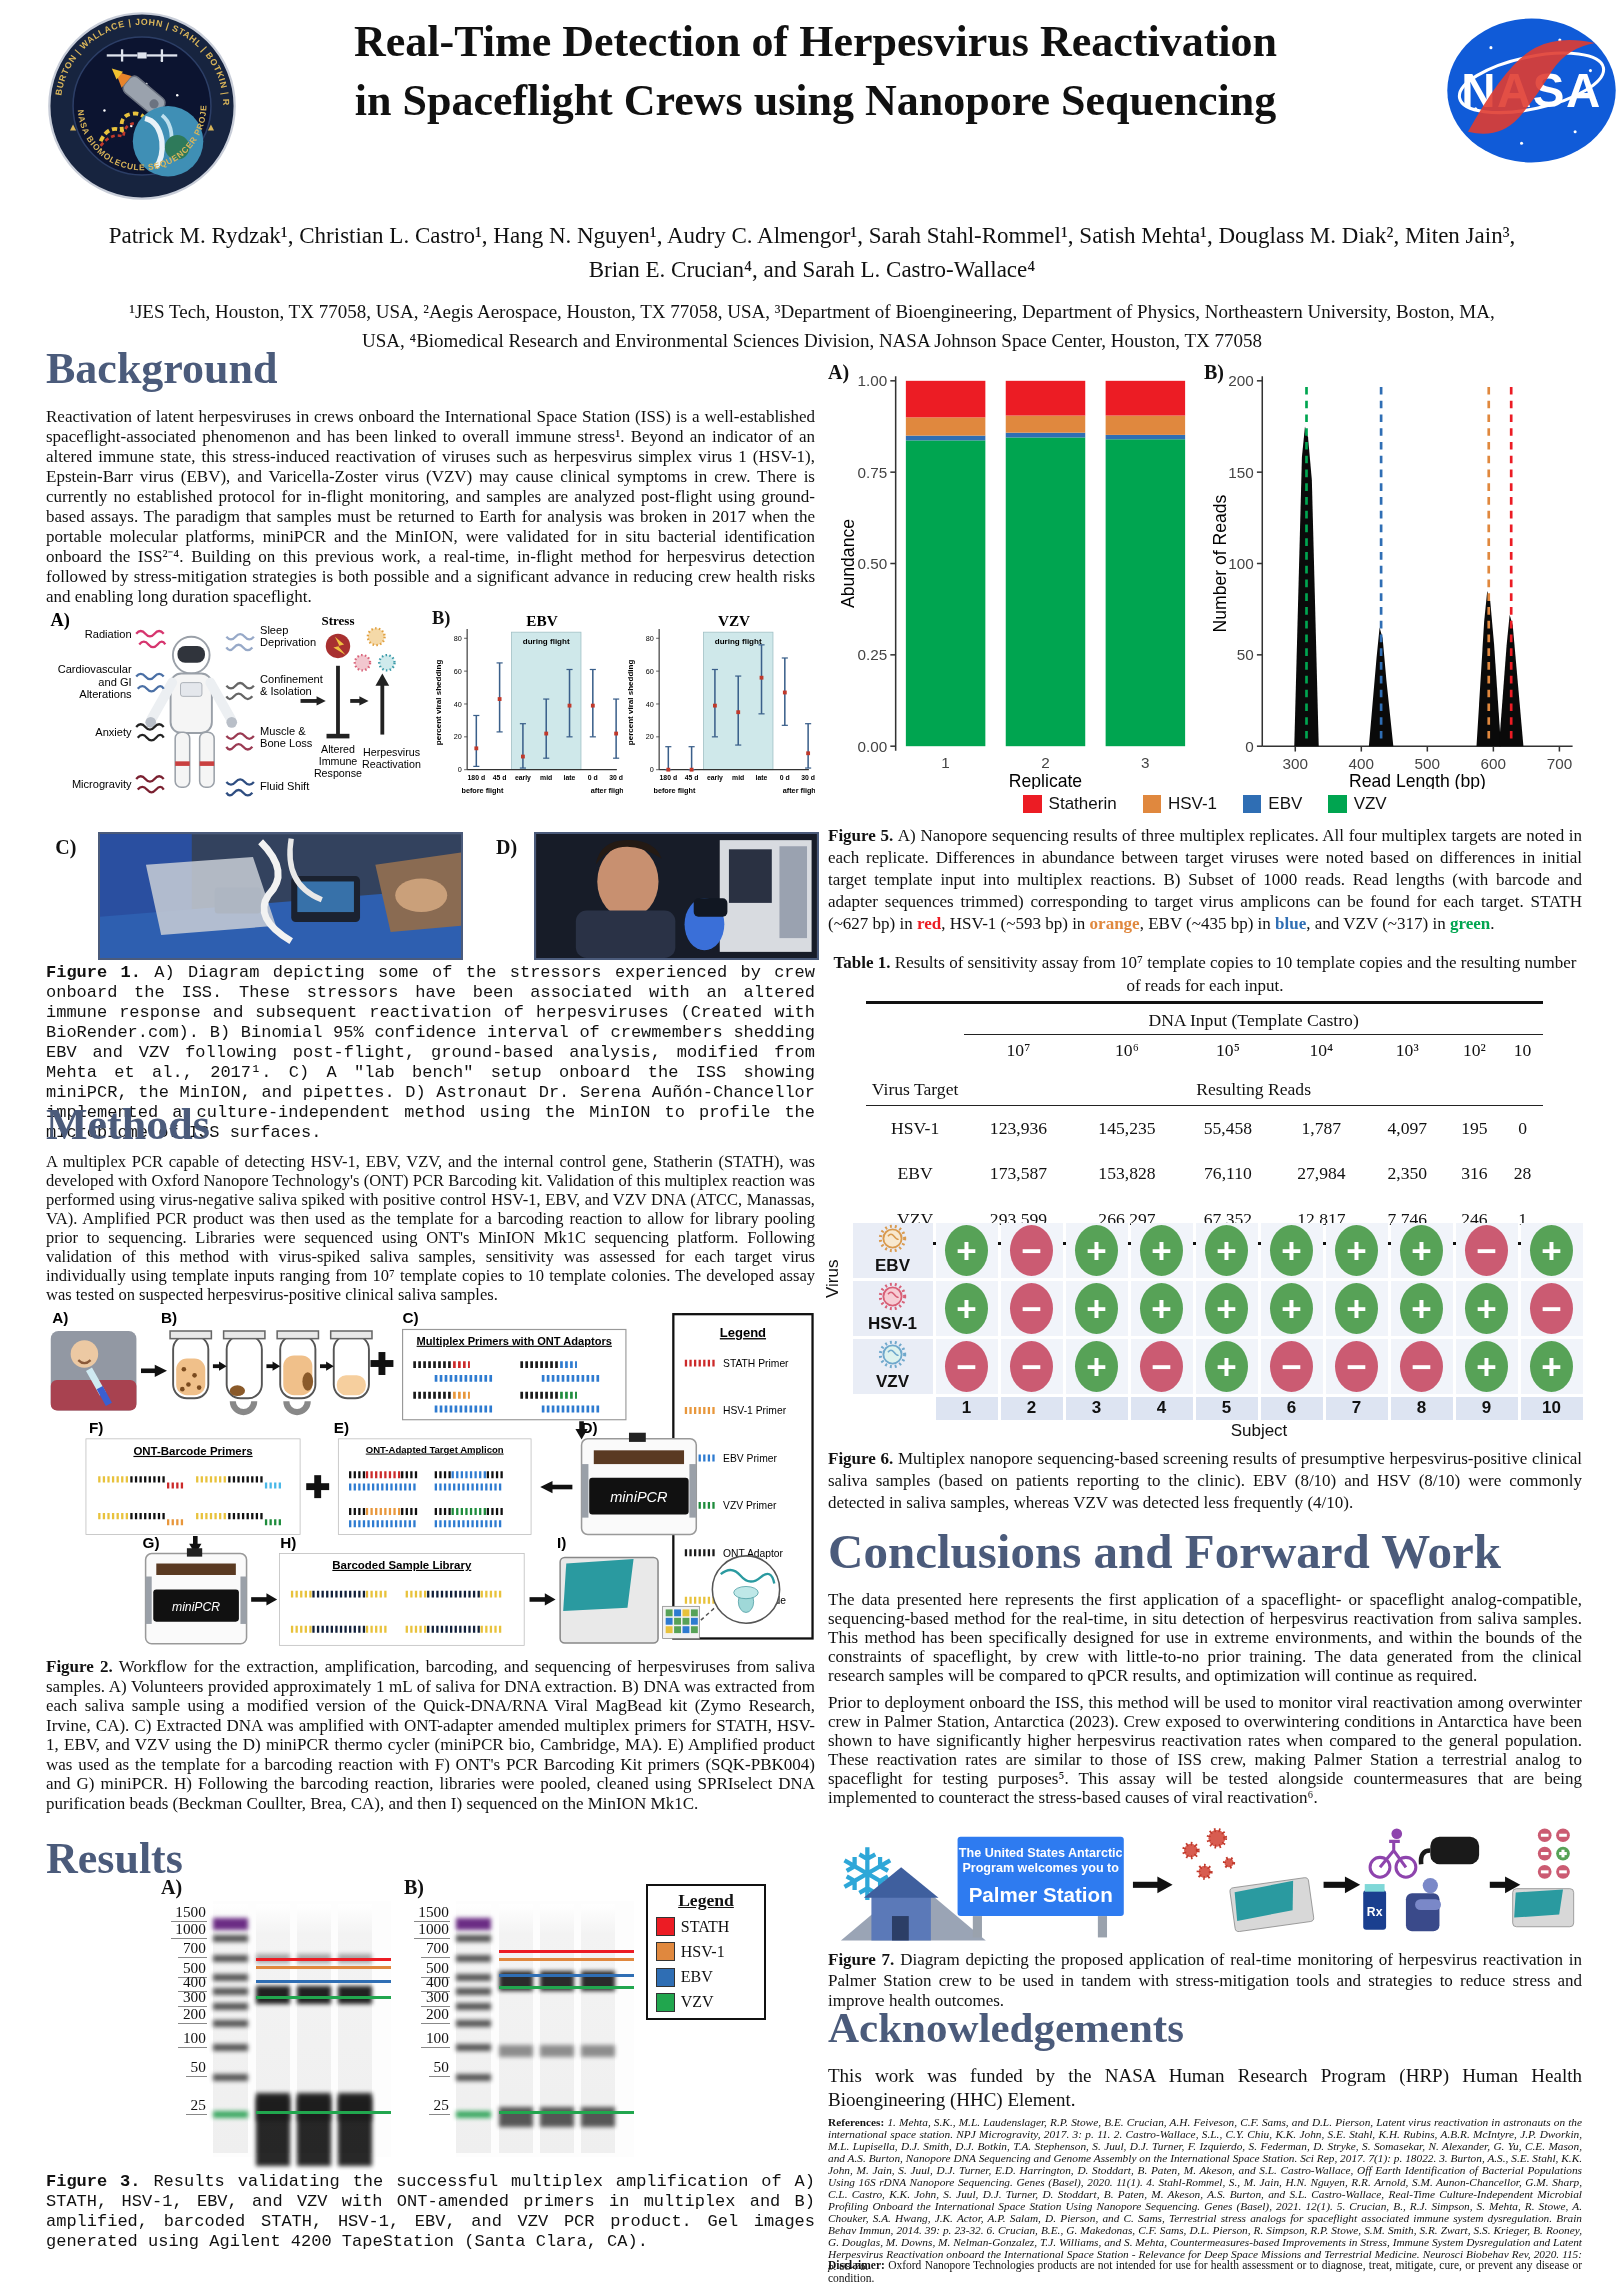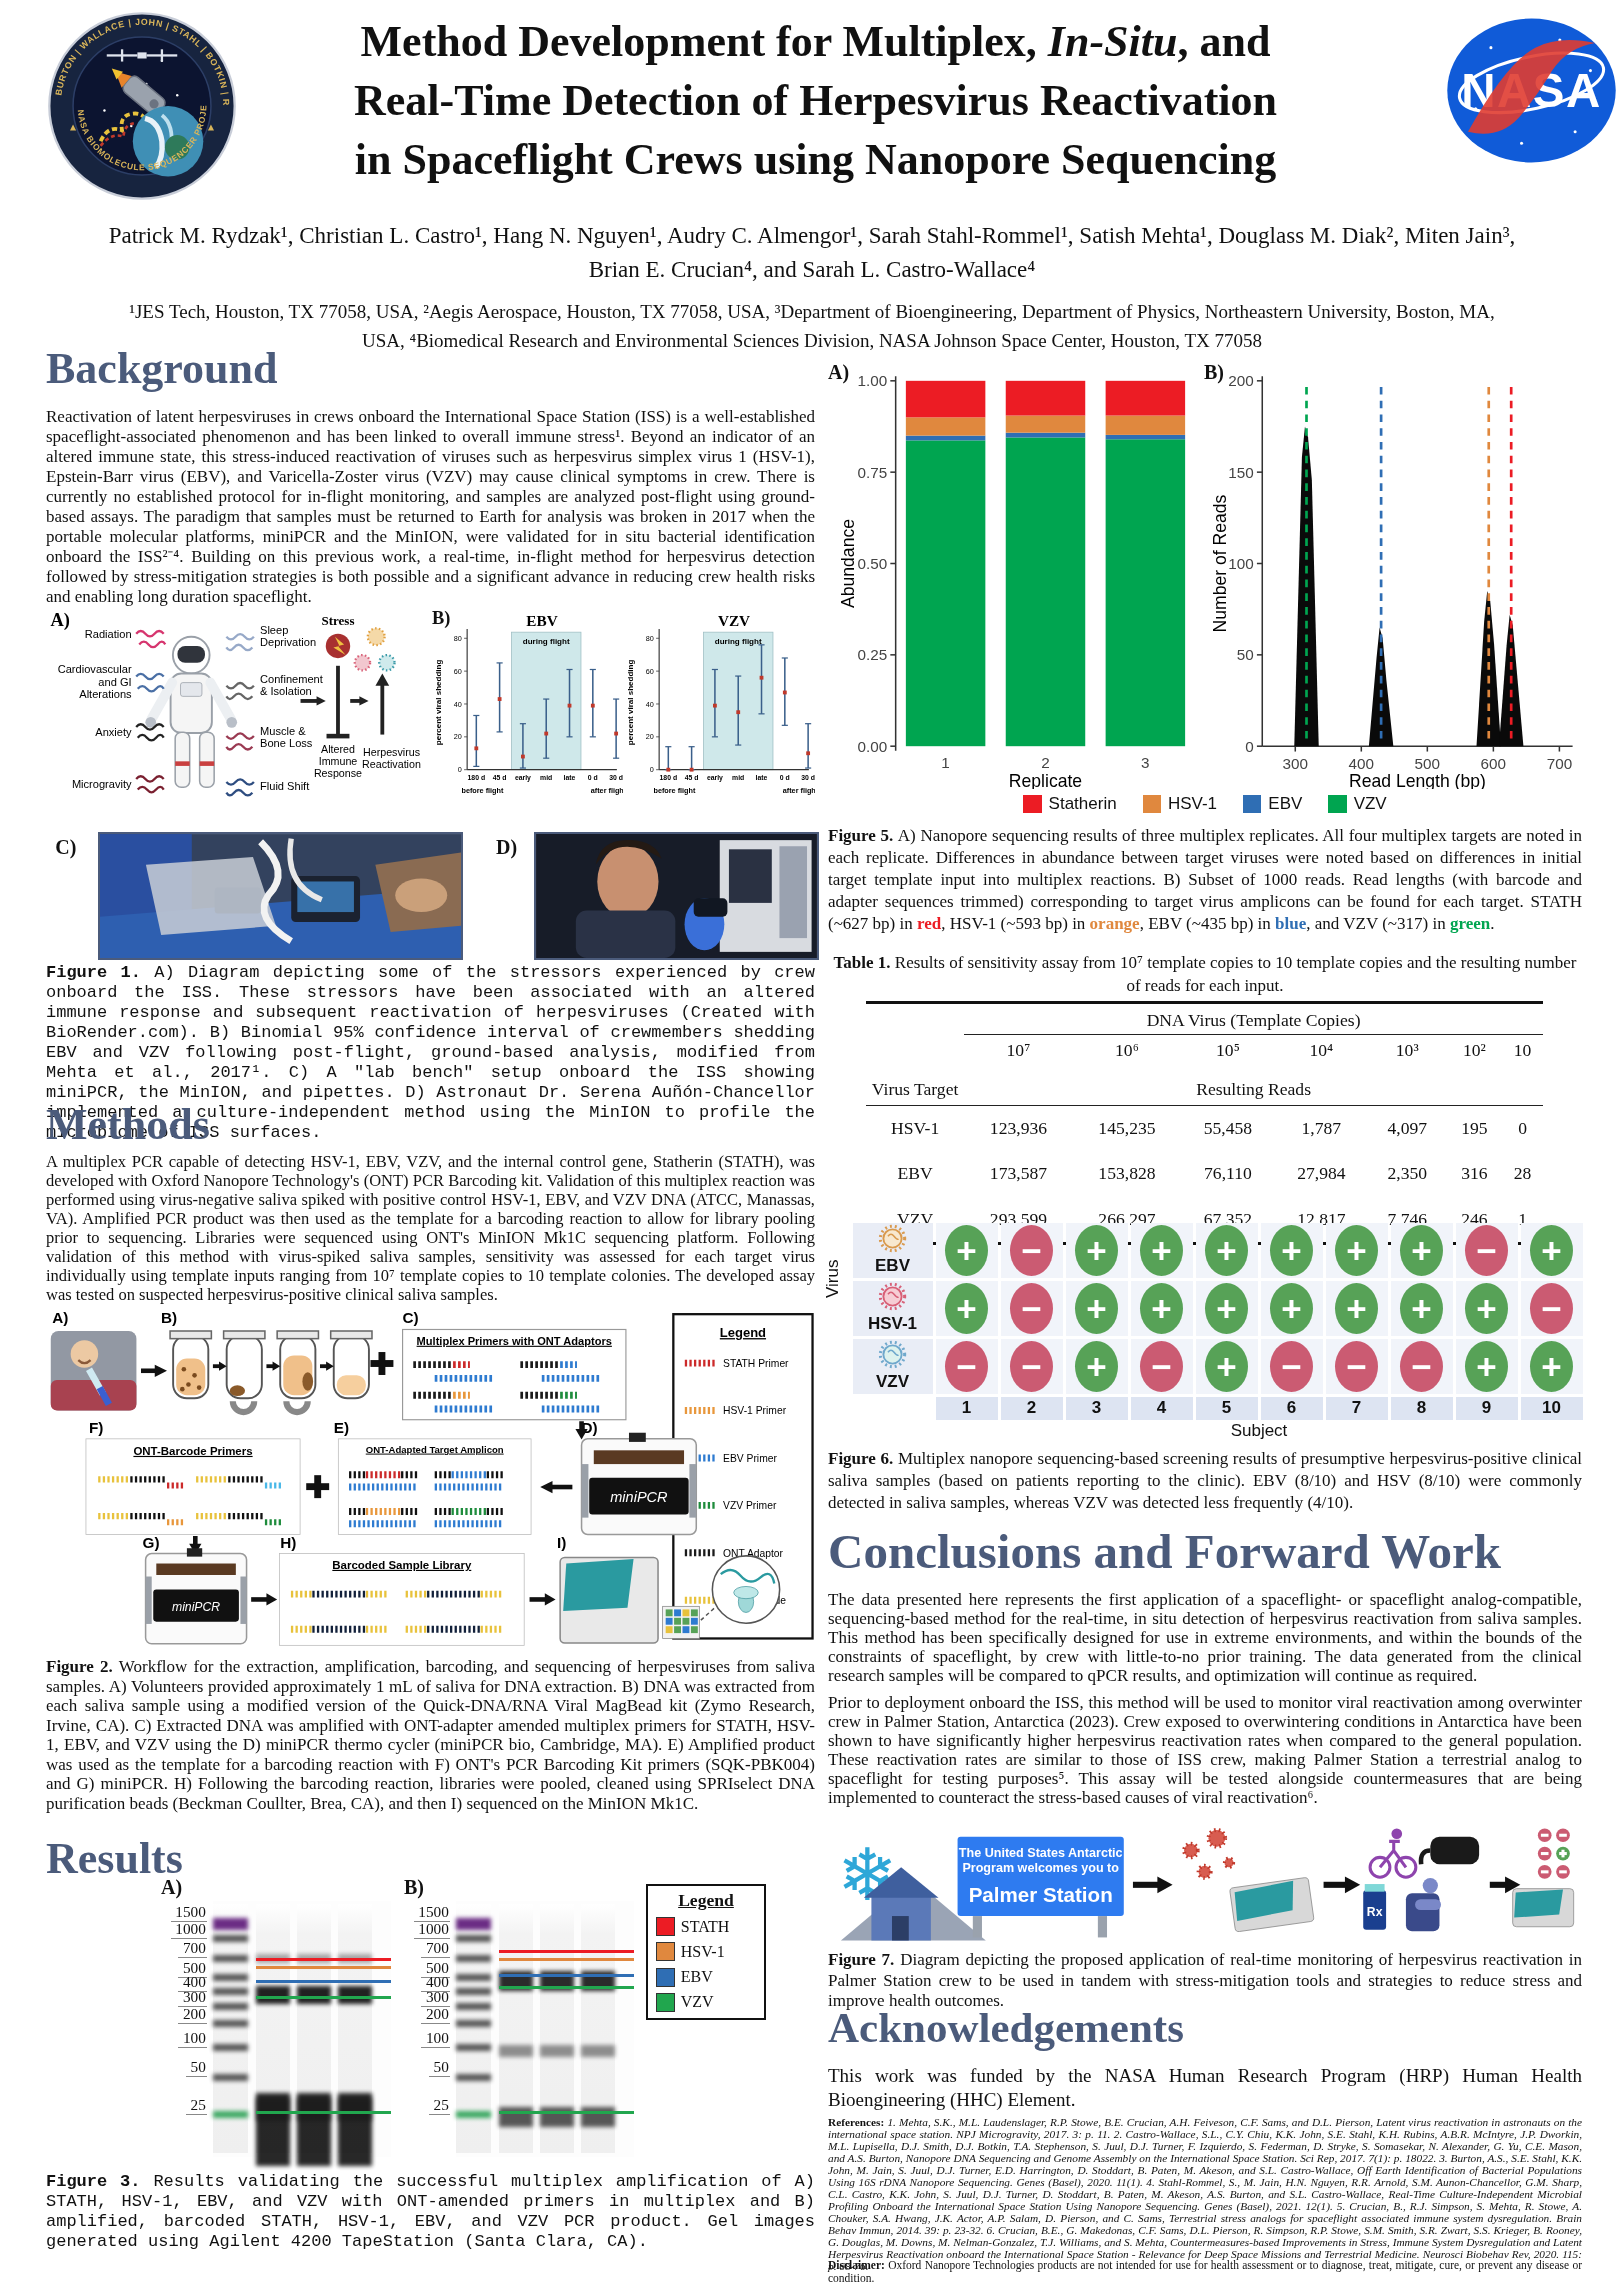--- a/index.html
+++ b/index.html
@@ -110,21 +110,20 @@
           <circle cx="170" cy="150" r="2"></circle>
           <circle cx="100" cy="165" r="2"></circle>
         </g>
       <ellipse cx="113" cy="86" rx="96" ry="34" fill="none" stroke="#ffffff" stroke-width="4" transform="rotate(-12 113 86)"></ellipse>
       <text x="113" y="118" text-anchor="middle" font-size="62" font-weight="bold" fill="#ffffff" style="letter-spacing:2px;">NASA</text>
       <path d="M30,150 Q80,60 118,40 Q150,24 196,34 Q160,40 140,70 Q120,104 96,132 Q70,160 30,150 Z" fill="#e03c31" opacity="0.9"></path>
     </svg>
   </div>
 
   <div class="abs ser ctr" style="left:253px;top:12.2px;width:1125px;font-size:44px;font-weight:bold;line-height:59px;">
-    <div><span>Method Development for Multiplex, </span><span style="font-style: italic;">In-Situ</span><span>, and</span></div>
     <div>Real-Time Detection of Herpesvirus Reactivation</div>
     <div>in Spaceflight Crews using Nanopore Sequencing</div>
   </div>
 
   <div class="abs ser ctr" style="left:89px;top:219px;width:1446px;font-size:23px;line-height:34px;">Patrick M. Rydzak¹, Christian L. Castro¹, Hang N. Nguyen¹, Audry C. Almengor¹, Sarah Stahl-Rommel¹, Satish Mehta¹, Douglass M. Diak², Miten Jain³, Brian E. Crucian⁴, and Sarah L. Castro-Wallace⁴</div>
   <div class="abs ser ctr" style="left:115px;top:297px;width:1394px;font-size:19px;line-height:29px;">¹JES Tech, Houston, TX 77058, USA, ²Aegis Aerospace, Houston, TX 77058, USA, ³Department of Bioengineering, Department of Physics, Northeastern University, Boston, MA, USA, ⁴Biomedical Research and Environmental Sciences Division, NASA Johnson Space Center, Houston, TX 77058</div>
 
   <div class="abs h2" style="left:46px;top:343px;font-size:44px;">Background</div>
   <div class="abs ser jt body-text" style="left:46px;top:407px;width:769px;">Reactivation of latent herpesviruses in crews onboard the International Space Station (ISS) is a well-established spaceflight-associated phenomenon and has been linked to overall immune stress¹. Beyond an indicator of an altered immune state, this stress-induced reactivation of viruses such as herpesvirus simplex virus 1 (HSV-1), Epstein-Barr virus (EBV), and Varicella-Zoster virus (VZV) may cause clinical symptoms in crew. There is currently no established protocol for in-flight monitoring, and samples are analyzed post-flight using ground-based assays. The paradigm that samples must be returned to Earth for analysis was broken in 2017 when the portable molecular platforms, miniPCR and the MinION, were validated for in situ bacterial identification onboard the ISS²⁻⁴. Building on this previous work, a real-time, in-flight method for herpesvirus detection followed by stress-mitigation strategies is both possible and a significant advance in reducing crew health risks and enabling long duration spaceflight.</div>
 
@@ -785,21 +784,21 @@
       </div>
   </div>
   <div class="abs ser jt" style="left:828px;top:825px;width:754px;font-size:17px;line-height:22px;"><span style="font-weight: bold;">Figure 5. </span><span>A) Nanopore sequencing results of three multiplex replicates. All four multiplex targets are noted in each replicate. Differences in abundance between target viruses were noted based on differences in initial target template input into multiplex reactions. B) Subset of 1000 reads. Read lengths (with barcode and adapter sequences trimmed) corresponding to target virus amplicons can be found for each target. STATH (~627 bp) in </span><span style="font-weight: bold; color: rgb(236, 28, 36);">red</span><span>, HSV-1 (~593 bp) in </span><span style="font-weight: bold; color: rgb(224, 136, 62);">orange</span><span>, EBV (~435 bp) in </span><span style="font-weight: bold; color: rgb(47, 110, 180);">blue</span><span>, and VZV (~317) in </span><span style="font-weight: bold; color: rgb(0, 165, 80);">green</span><span>.</span></div>
 
   <div class="abs ser ctr" style="left:828px;top:951px;width:754px;font-size:17px;line-height:23px;"><span style="font-weight: bold; margin-top: 40px;">Table 1. </span><span>Results of sensitivity assay from 10⁷ template copies to 10 template copies and the resulting number of reads for each input.</span></div>
   <div class="abs" style="left:866px;top:1001px;width:677px;">
     <table id="t1" class="ser">
         <tbody>
           <tr class="t-top">
             <td style="width: 92px;"></td>
-            <td colspan="7" class="u2" style="padding: 6.1px 0px 3.1px;">DNA Virus (Template Copies)</td>
+            <td colspan="7" class="u2" style="padding: 6.1px 0px 3.1px;">DNA Input (Template Castro)</td>
           </tr>
           <tr>
             <td></td>
             <td style="padding: 4.6px 0px 13.8px;">10⁷</td>
             <td style="padding: 4.6px 0px 13.8px;">10⁶</td>
             <td style="padding: 4.6px 0px 13.8px;">10⁵</td>
             <td style="padding: 4.6px 0px 13.8px;">10⁴</td>
             <td style="padding: 4.6px 0px 13.8px;">10³</td>
             <td style="padding: 4.6px 0px 13.8px;">10²</td>
             <td style="padding: 4.6px 0px 13.8px;">10</td>

